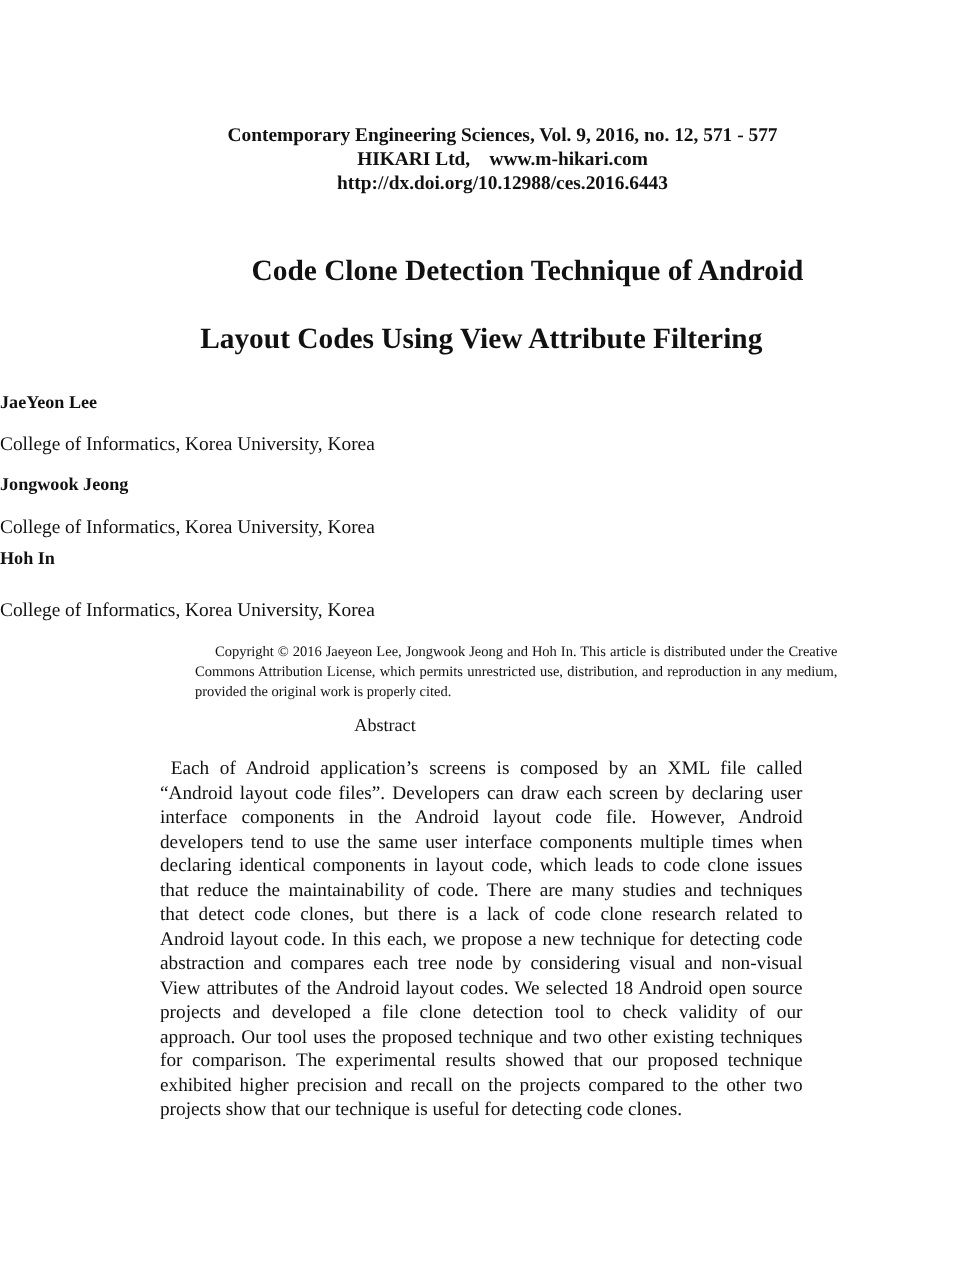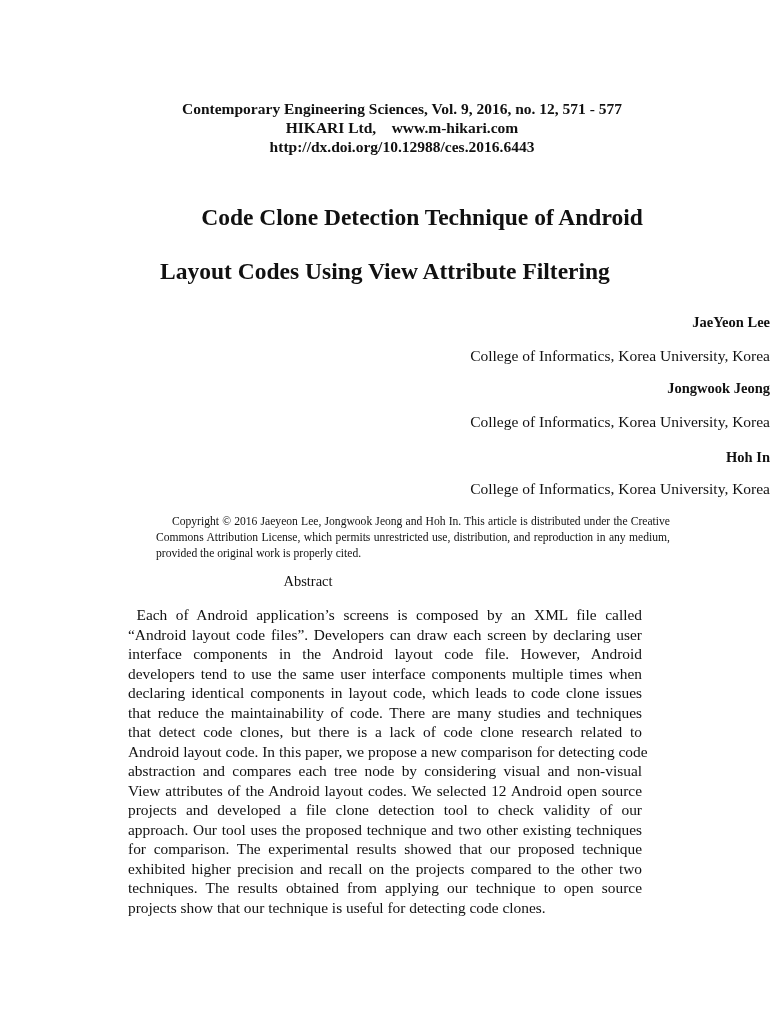--- a/index.html
+++ b/index.html
@@ -40,21 +40,21 @@
       font-weight: bold;
       font-size: 23.5px;
       line-height: 28px;
     }
     .title.l1 { top: 203px; padding-left: 37px; }
     .title.l2 { top: 257px; }
     .author, .affil {
       position: absolute;
       left: 0;
       width: 770px;
-      text-align: right;
+      text-align: left;
       font-size: 15.5px;
       line-height: 19px;
     }
     .author { font-weight: bold; font-size: 14.5px; }
     .copyright {
       position: absolute;
       left: 128px;
       width: 514px;
       top: 514px;
       font-size: 11.6px;
@@ -105,39 +105,38 @@
 
   <div class="title l1">Code Clone Detection Technique of Android</div>
   <div class="title l2">Layout Codes Using View Attribute Filtering</div>
 
   <div class="author" style="top:313px;">JaeYeon Lee</div>
   <div class="affil" style="top:346px;">College of Informatics, Korea University, Korea</div>
 
   <div class="author" style="top:379px;">Jongwook Jeong</div>
   <div class="affil" style="top:412px;">College of Informatics, Korea University, Korea</div>
 
-  <div class="author" style="top:448px;">Hoh In</div>
+  <div class="author" style="top:438px;">Hoh In</div>
   <div class="affil" style="top:479px;">College of Informatics, Korea University, Korea</div>
 
   <div class="copyright">Copyright © 2016 Jaeyeon Lee, Jongwook Jeong and Hoh In. This article is distributed under the Creative Commons Attribution License, which permits unrestricted use, distribution, and reproduction in any medium, provided the original work is properly cited.</div>
 
   <div class="abstract-heading">Abstract</div>
 
   <div class="abstract-body">
     <span class="line">&nbsp;Each of Android application’s screens is composed by an XML file called</span>
     <span class="line">“Android layout code files”. Developers can draw each screen by declaring user</span>
     <span class="line">interface components in the Android layout code file. However, Android</span>
     <span class="line">developers tend to use the same user interface components multiple times when</span>
     <span class="line">declaring identical components in layout code, which leads to code clone issues</span>
     <span class="line">that reduce the maintainability of code. There are many studies and techniques</span>
     <span class="line">that detect code clones, but there is a lack of code clone research related to</span>
-    <span class="line">Android layout code. In this paper, we propose a new comparison for detecting code</span>
+    <span class="line">Android layout code. In this each, we propose a new technique for detecting code</span>
     <span class="line">abstraction and compares each tree node by considering visual and non-visual</span>
-    <span class="line">View attributes of the Android layout codes. We selected 12 Android open source</span>
+    <span class="line">View attributes of the Android layout codes. We selected 18 Android open source</span>
     <span class="line">projects and developed a file clone detection tool to check validity of our</span>
     <span class="line">approach. Our tool uses the proposed technique and two other existing techniques</span>
     <span class="line">for comparison. The experimental results showed that our proposed technique</span>
     <span class="line">exhibited higher precision and recall on the projects compared to the other two</span>
-    <span class="line">techniques. The results obtained from applying our technique to open source</span>
     <span class="line last">projects show that our technique is useful for detecting code clones.</span>
   </div>
 
 </div>
 
 </body></html>

